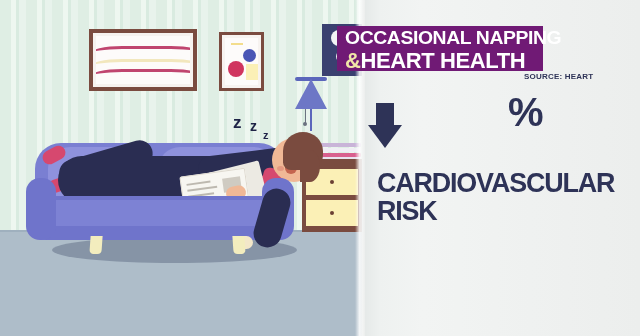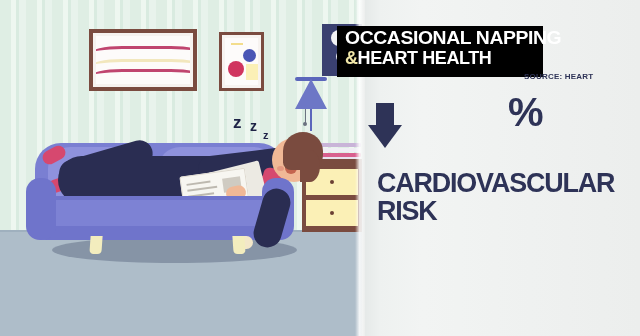--- a/index.html
+++ b/index.html
@@ -174,32 +174,32 @@
   .right{
     position:absolute;left:362px;top:0;width:278px;height:336px;
     background:linear-gradient(to right,#e4e8e7 0px,#eef1f0 18px,#f2f4f3 60px,#eceeed 100%);
   }
   .panel-edge{
     position:absolute;left:355px;top:0;width:10px;height:336px;
     background:linear-gradient(to right,rgba(255,255,255,0) 0%,rgba(255,255,255,.85) 45%,rgba(236,238,237,1) 100%);
   }
 
   .banner{
-    position:absolute;left:337px;top:26px;width:206px;height:51px;
-    background:#000000;
+    position:absolute;left:337px;top:26px;width:206px;height:45px;
+    background:#701a75;
   }
   .banner-l1{
     position:absolute;left:8px;top:1px;
     color:#ffffff;font-size:19px;font-weight:700;letter-spacing:-.4px;
     font-family:"Liberation Sans", sans-serif;white-space:nowrap;
     transform:scaleX(1.02);transform-origin:left;
   }
   .banner-l2{
     position:absolute;left:8px;top:22px;white-space:nowrap;
-    font-size:18px;font-weight:700;letter-spacing:-.4px;
+    font-size:22px;font-weight:700;letter-spacing:-.4px;
     font-family:"Liberation Sans", sans-serif;
   }
   .amp{color:#f0e6a8;}
   .hh{color:#ffffff;}
 
   .source{
     position:absolute;left:524px;top:72px;width:120px;
     color:#2e3357;font-size:8px;font-weight:700;letter-spacing:.2px;
     font-family:"Liberation Sans", sans-serif;text-align:left;
   }

